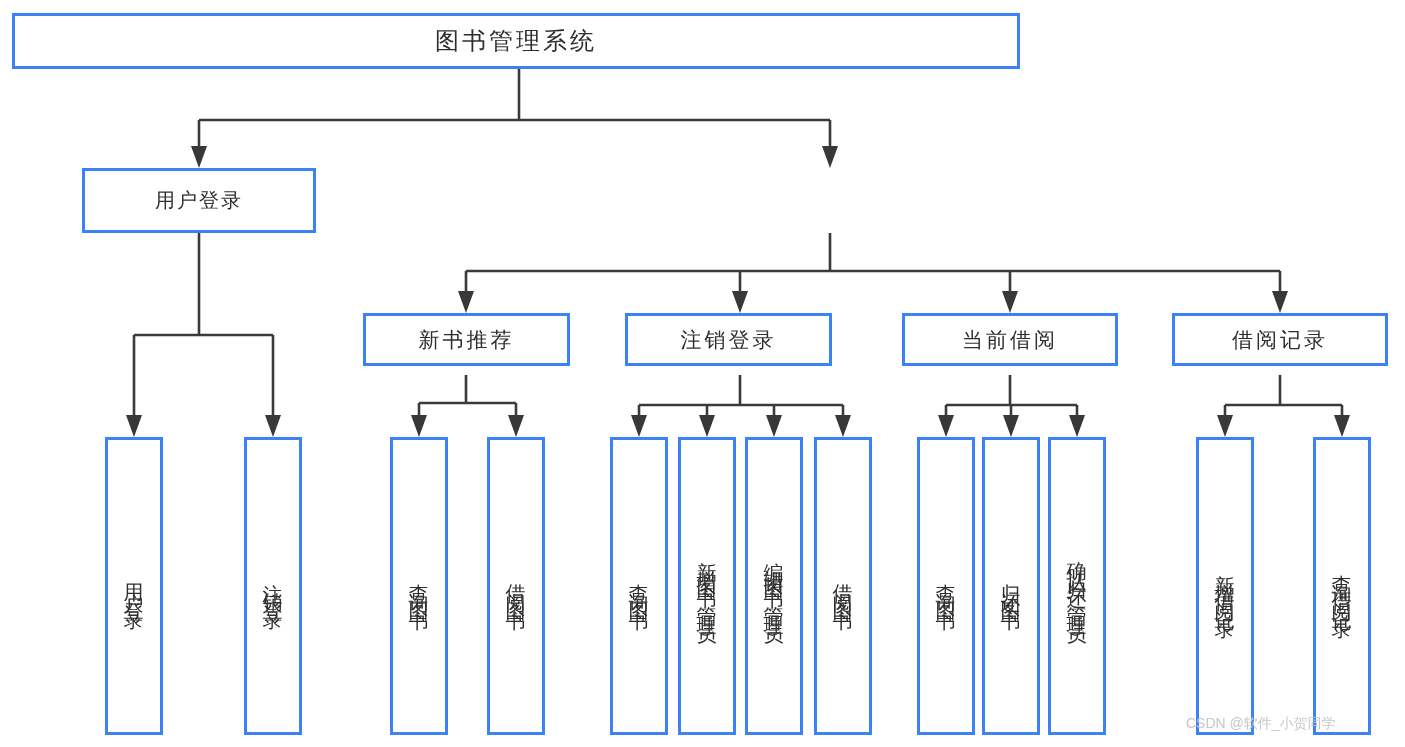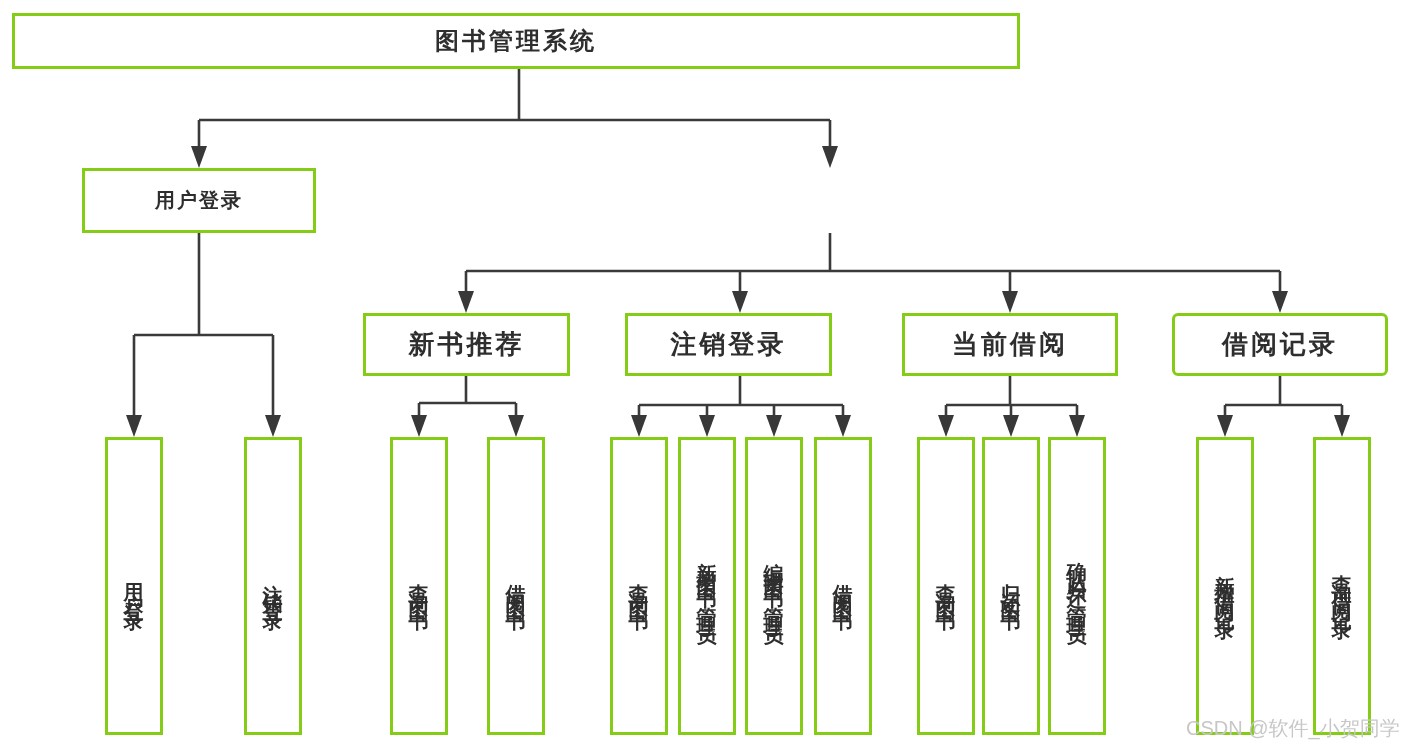--- a/index.html
+++ b/index.html
@@ -11,63 +11,62 @@
     overflow:hidden;
     color:#2e2e2e;
   }
   svg.connectors{position:absolute;left:0;top:0;z-index:1;}
   svg.connectors path{stroke:#3a3a3a;stroke-width:2.6;fill:none;}
   svg.connectors polygon{fill:#383838;stroke:none;}
   .box{
     position:absolute;
     box-sizing:border-box;
     background:#ffffff;
-    border:3px solid #84cc16;
+    border:3px solid #3b82f6;
     display:flex;
     align-items:center;
     justify-content:center;
     z-index:2;
     text-align:left;
-    font-weight:bold;
   }
   .box-root{left:12px;top:13px;width:1008px;height:56px;font-size:24px;letter-spacing:3px;}
   .box-l2{height:65px;font-size:20px;letter-spacing:2px;}
-  .box-l3{top:313px;height:63px;font-size:26px;letter-spacing:3px;}
+  .box-l3{top:313px;height:53px;font-size:21px;letter-spacing:3px;}
   .box-leaf{top:437px;width:58px;height:298px;}
   .box-leaf .vtext{
     writing-mode:vertical-rl;
     text-orientation:mixed;
     font-size:20px;
     letter-spacing:9px;
     line-height:1.1;
     white-space:nowrap;
   }
   #l2-user{left:82px;top:168px;width:234px;}
   #l2-book{left:712px;top:168px;width:236px;}
   #l3-new{left:363px;width:207px;}
   #l3-borrow{left:625px;width:207px;}
   #l3-current{left:902px;width:216px;}
-  #l3-records{left:1172px;width:216px;border-radius:6px;}
+  #l3-records{left:1172px;width:216px;}
   #leaf-a1{left:105px;}
   #leaf-a2{left:244px;}
   #leaf-b1{left:390px;}
   #leaf-b2{left:487px;}
   #leaf-c1{left:610px;}
   #leaf-c2{left:678px;}
   #leaf-c3{left:745px;}
   #leaf-c4{left:814px;}
   #leaf-d1{left:917px;}
   #leaf-d2{left:982px;}
   #leaf-d3{left:1048px;}
   #leaf-e1{left:1196px;}
   #leaf-e2{left:1313px;}
   .watermark{
     position:absolute;
     left:1186px;top:715px;
-    font-size:20px;
+    font-size:14px;
     color:#c7c7c7;
     z-index:3;
     white-space:nowrap;
   }
 </style>
 </head>
 <body>
 
 <div class="stage">
 

